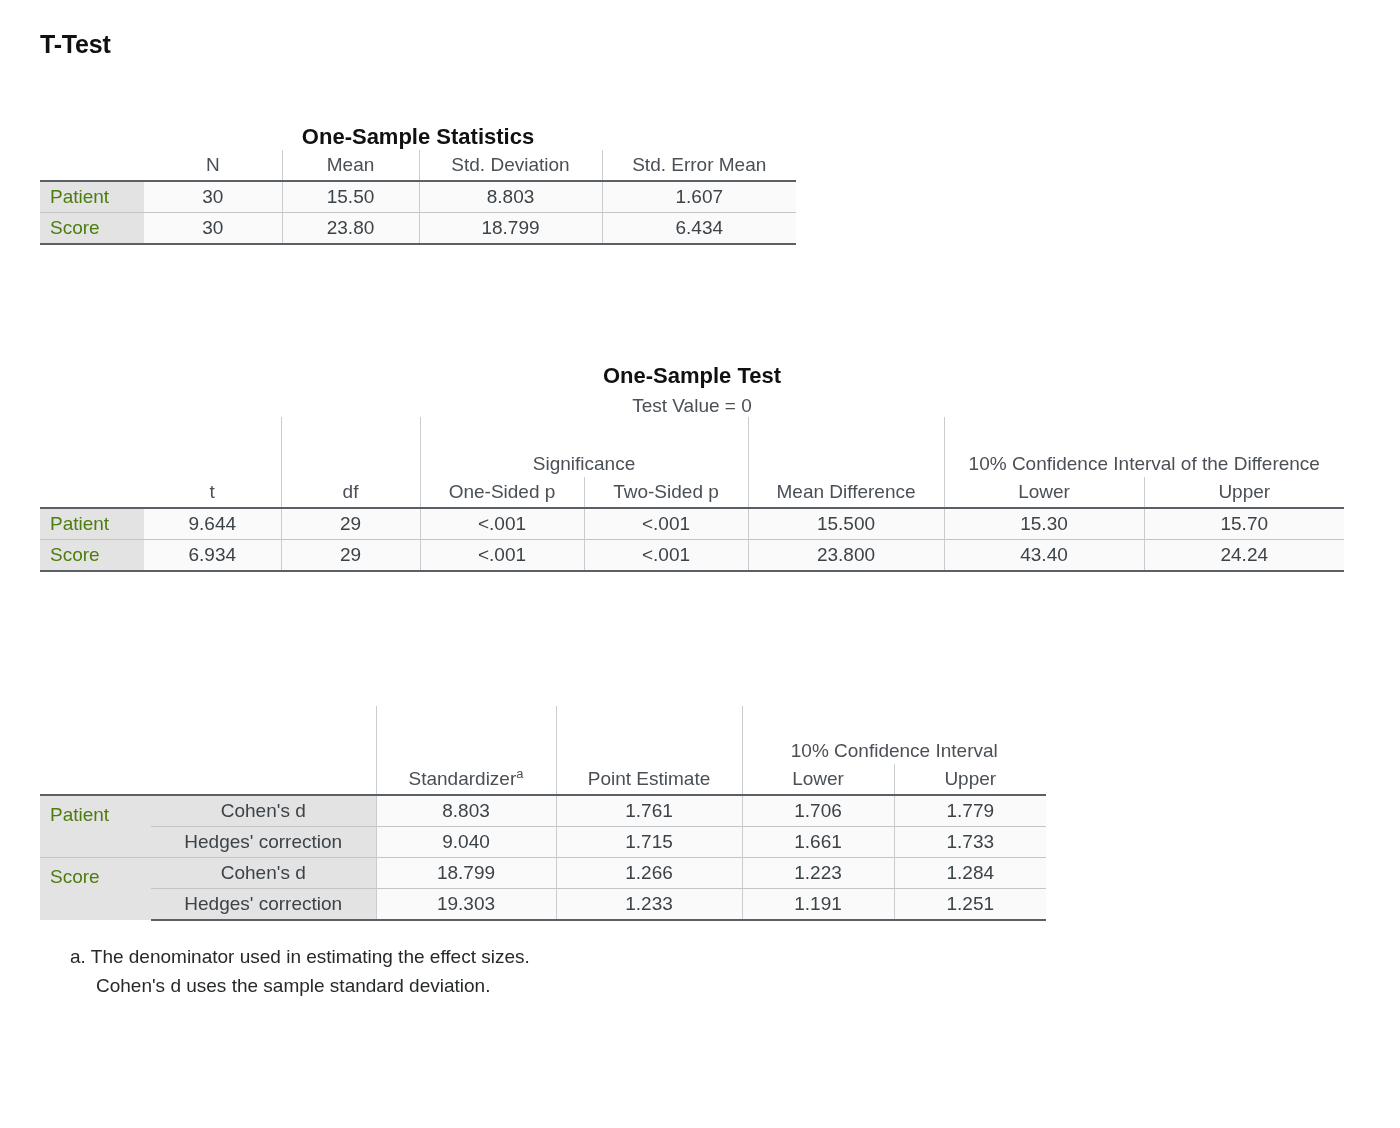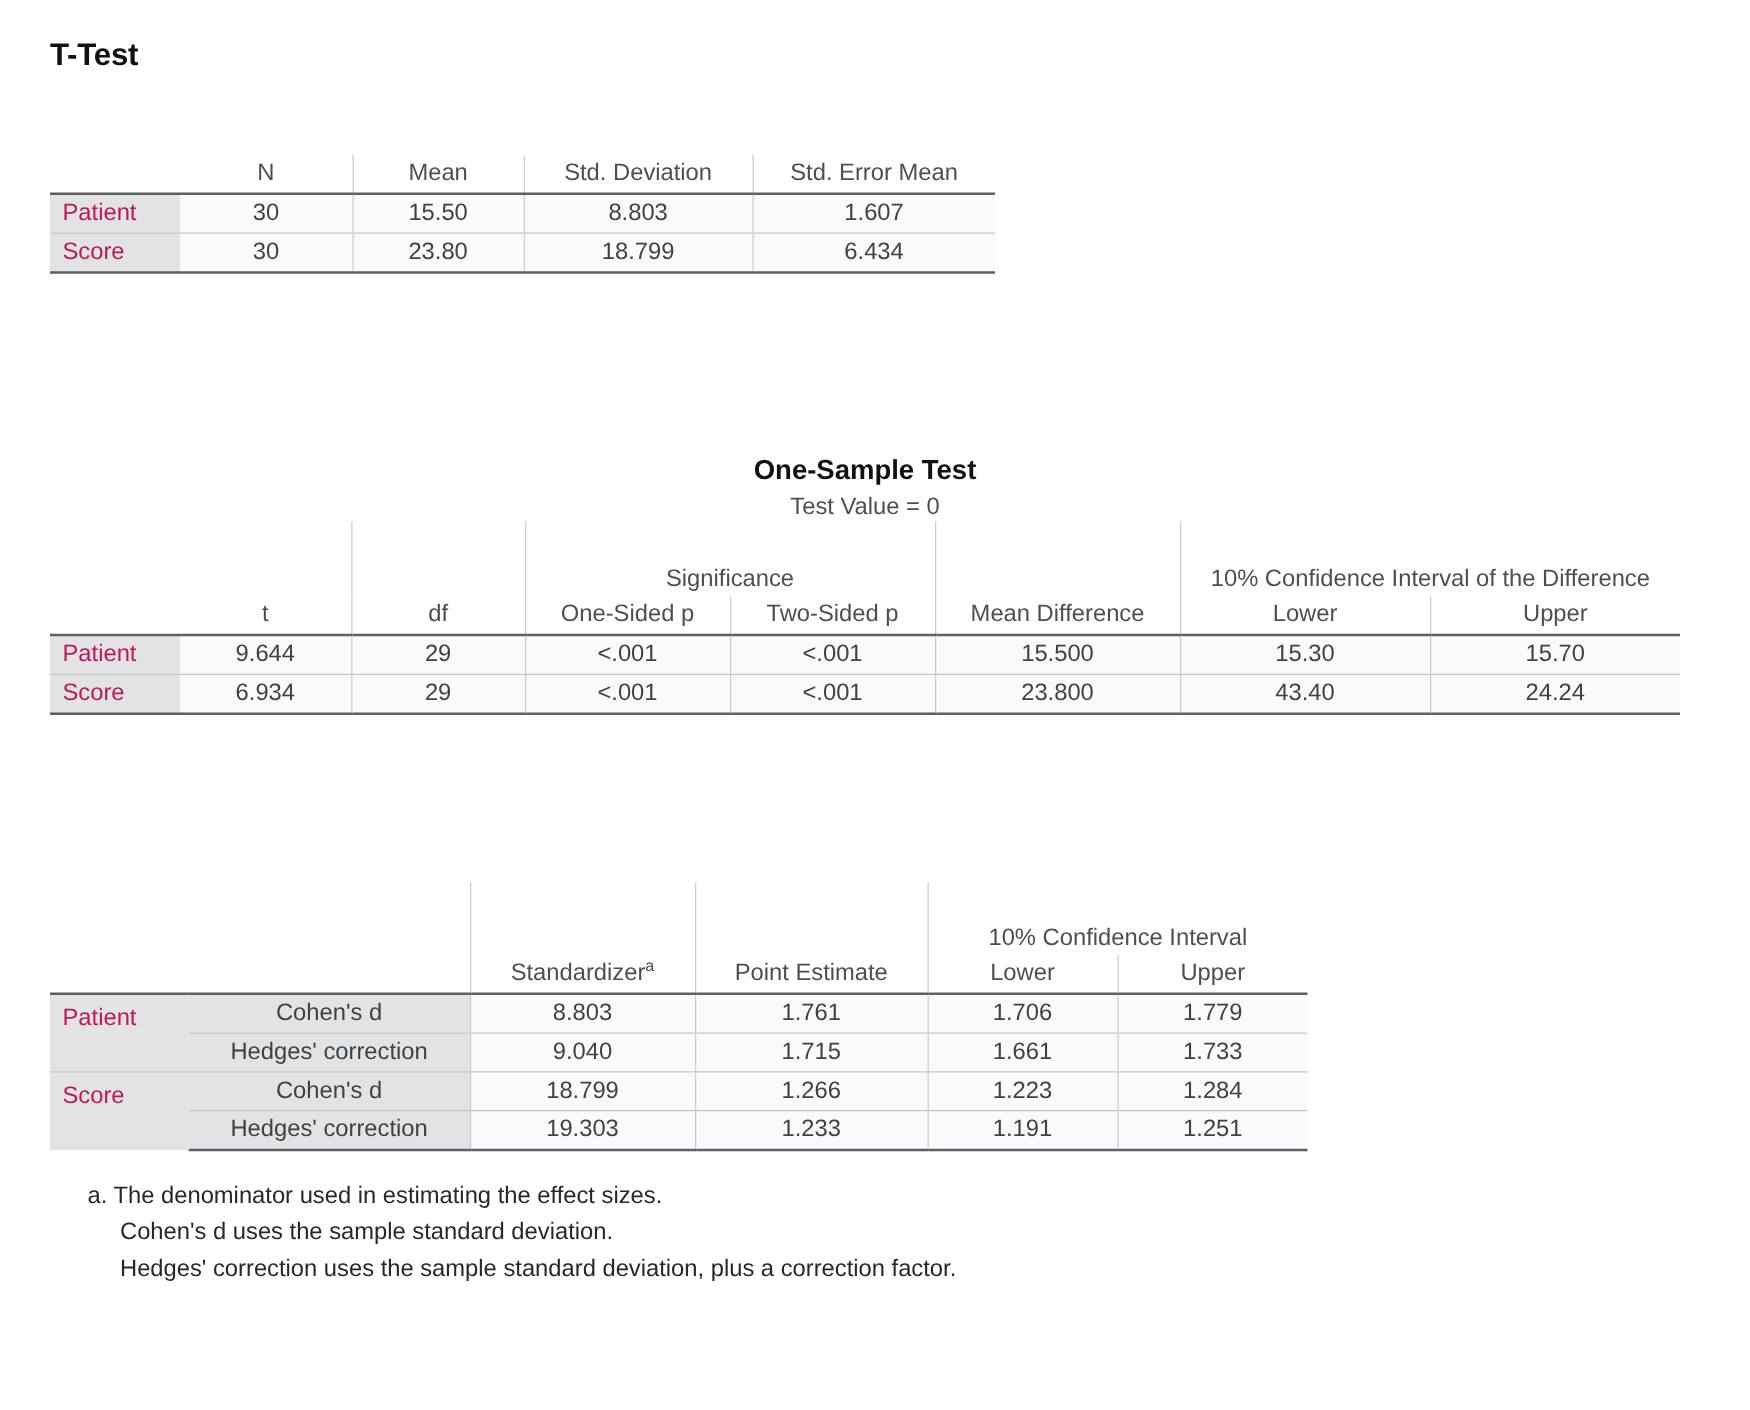--- a/index.html
+++ b/index.html
@@ -48,21 +48,21 @@
 
   
   .rule-top  { border-top: 2px solid #5a6066; }
   .rule-bot  { border-bottom: 2px solid #5a6066; }
   .rule-thin { border-top: 1px solid #c2c6c9; }
 
   
   .stub {
     background: #e3e3e3 !important;
     text-align: left;
-    color: #be185d;
+    color: #4d7c0f;
     vertical-align: middle;
   }
   .stub-sub {
     background: #e3e3e3 !important;
     text-align: center;
     color: #3c4348;
     vertical-align: middle;
   }
   .num {
     text-align: center;
@@ -135,20 +135,21 @@
   .footnote .fn-line { white-space: nowrap; }
   .footnote .fn-indent { padding-left: 26px; display: inline-block; }
   sup { font-size: 0.68em; vertical-align: super; line-height: 0; }
 </style>
 </head>
 <body>
 
 <div id="page-title">T-Test</div>
 
 <div id="block-stats">
+  <div class="tbl-title">One-Sample Statistics</div>
   <table id="t-stats" class="spss-table">
     <colgroup>
       <col class="c0">
         <col class="c1">
         <col class="c2">
         <col class="c3">
         <col class="c4">
     </colgroup>
     <thead>
       <tr>
@@ -285,15 +286,14 @@
         <td class="num rule-thin rule-bot vsep">1.233</td>
         <td class="num rule-thin rule-bot vsep">1.191</td>
         <td class="num rule-thin rule-bot vsep">1.251</td>
       </tr>
     </tbody>
   </table>
 
   <div class="footnote">
     <div class="fn-line">a. The denominator used in estimating the effect sizes.</div>
     <div class="fn-line"><span class="fn-indent">Cohen's d uses the sample standard deviation.</span></div>
-    <div class="fn-line"><span class="fn-indent">Hedges' correction uses the sample standard deviation, plus a correction factor.</span></div>
   </div>
 </div>
 
 </body></html>

